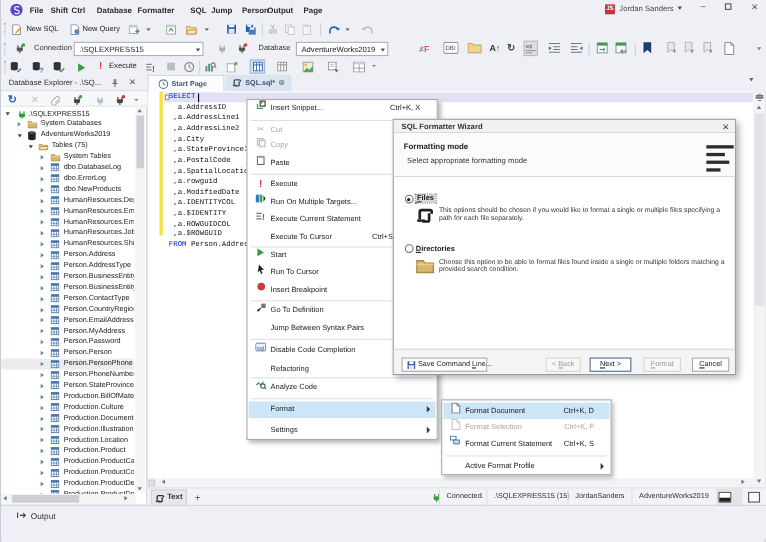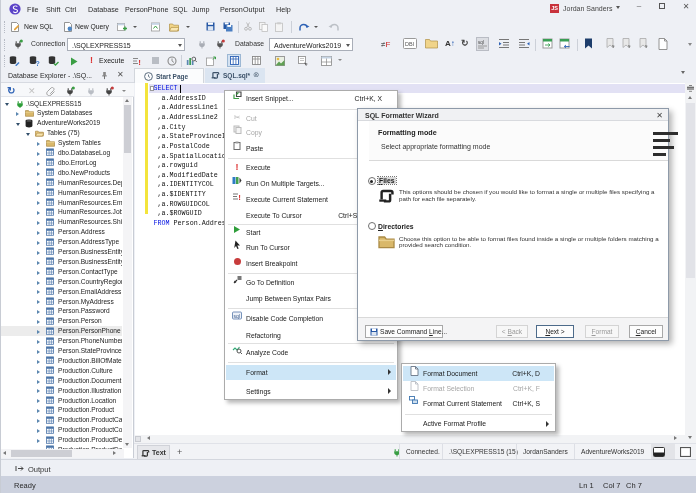--- a/index.html
+++ b/index.html
@@ -1,20 +1,20 @@
 <!DOCTYPE html>
 <html><head><meta charset="utf-8"><style>
 * { margin:0; padding:0; box-sizing:border-box; }
 html,body { width:696px; height:493px; overflow:hidden; }
 body { font-family:"Liberation Sans",sans-serif; font-size:7px; color:#1e1e1e; background:#eef0f5; }
 #win { position:absolute; left:0; top:0; width:696px; height:493px; background:#eef0f5; border-left:1px solid #c8ccd4; border-right:1px solid #c8ccd4; }
 .abs { position:absolute; }
 
 #titlebar { position:absolute; left:0; top:0; width:696px; height:18px; background:#eef0f5; }
-#titlebar .menu { position:absolute; top:4.5px; color:#2b2b2b; font-size:7.2px; }
+#titlebar .menu { position:absolute; top:4.5px; color:#2b2b2b; font-size:7.2px;font-weight:bold; }
 
 .tbrow { position:absolute; left:0; width:696px; background:#eef0f5; }
 .grip { position:absolute; width:3px; border-left:1.5px dotted #b6bac4; height:12px; }
 .ticon { position:absolute; top:2px; }
 .tsep { position:absolute; width:1px; height:12px; background:#ccd0d8; }
 .combo { position:absolute; background:#fff; border:1px solid #a9aeb8; height:13px; font-size:7px; color:#222; }
 .combo .ca { position:absolute; right:2px; top:5px; width:0; height:0; border-left:2.5px solid transparent; border-right:2.5px solid transparent; border-top:3px solid #555; }
 .lbl { position:absolute; color:#333; top:3.5px; font-size:6.8px; }
 
 #lpanel { position:absolute; left:0; top:68px; width:133px; height:390px; background:#fff; border-right:1px solid #c9cdd5; }
@@ -68,26 +68,26 @@
 
 <div id="titlebar">
   <svg style="position:absolute;left:8px;top:3px" width="12" height="12" viewBox="0 0 12 12">
     <circle cx="6" cy="6" r="5.6" fill="#5b43c8"></circle>
     <path d="M8.3 3.6c-0.6-0.6-2.4-1-3.4-0.2-0.8 0.6-0.7 1.8 0.1 2.3 0.8 0.5 2.3 0.5 3 1.2 0.8 0.7 0.5 2-0.5 2.4-1 0.4-2.6 0.1-3.3-0.6" fill="none" stroke="#fff" stroke-width="1.1"></path>
   </svg>
   <span class="menu" style="left:26px">File</span>
   <span class="menu" style="left:45px">Shift</span>
   <span class="menu" style="left:64px">Ctrl</span>
   <span class="menu" style="left:87px">Database</span>
-  <span class="menu" style="left:124px">PersonPhone</span>
+  <span class="menu" style="left:124px">Formatter</span>
   <span class="menu" style="left:172px">SQL</span>
   <span class="menu" style="left:191px">Jump</span>
   <span class="menu" style="left:219px">Person</span>
   <span class="menu" style="left:242px">Output</span>
-  <span class="menu" style="left:275px">Help</span>
+  <span class="menu" style="left:275px">Page</span>
   <span class="abs" style="left:549px;top:4px;width:9px;height:9px;background:#c8323c;color:#fff;font-size:5.5px;font-weight:bold;text-align:center;line-height:9px">JS</span>
   <span class="abs" style="left:562px;top:4.5px;color:#444">Jordan Sanders</span>
   <span class="abs" style="left:615px;top:6px;width:0;height:0;border-left:2.8px solid transparent;border-right:2.8px solid transparent;border-top:3.2px solid #555"></span>
   <span class="wbtn" style="left:627px;font-size:8px;top:1px">–</span>
   <span class="wbtn" style="left:650px;top:3px"><span style="display:inline-block;width:6px;height:6px;border:1px solid #555"></span></span>
   <span class="wbtn" style="left:674px;font-size:8px;top:2px">✕</span>
 </div>
 
 <div class="tbrow" style="top:18px;height:18px">
   <span class="grip" style="left:3px;top:3px"></span>
@@ -765,26 +765,20 @@
       </svg>
 </div>
 
 <div id="outrow">
   <svg class="abs" style="left:14px;top:4px" width="9" height="9" viewBox="0 0 9 9">
         <path d="M1 2v5M3 4.5h5M6 2.5l2 2-2 2" fill="none" stroke="#444" stroke-width="1"></path>
       </svg>
   <span class="abs" style="left:27px;top:4.5px;font-size:7.5px;color:#333">Output</span>
 </div>
 
-<div id="statusbar">
-  <span class="abs" style="left:13px;top:4.5px">Ready</span>
-  <span class="abs" style="left:578px;top:4.5px">Ln 1</span>
-      <span class="abs" style="left:602px;top:4.5px">Col 7</span>
-      <span class="abs" style="left:625px;top:4.5px">Ch 7</span>
-</div>
 
 <div id="ctx">
 <div class="mrow" style="top:0px">
         <span class="mic"><svg width="9" height="9" viewBox="0 0 9 9">
             <path d="M1 3.5v4h5" fill="none" stroke="#3f9e46" stroke-width="1.2"></path>
             <path d="M3.5 1h4.5v4.5h-4.5z" fill="none" stroke="#444" stroke-width="1.1"></path>
             <path d="M3.5 3.5l2-2" stroke="#3f9e46" stroke-width="1.1"></path>
           </svg></span>
         <span style="color:#1a1a1a">Insert Snippet...</span>
         <span class="msc">Ctrl+K, X</span>
@@ -930,21 +924,21 @@
         <span class="subarr"></span>
       </div>
 
 </div>
 
 <div id="wiz">
   <div id="wiztitle">
     <span style="position:absolute;left:7px;top:2.5px;font-weight:bold;color:#333;font-size:7px">SQL Formatter Wizard</span>
     <span style="position:absolute;right:5px;top:1.5px;color:#444;font-size:8px">✕</span>
   </div>
-  <div style="position:absolute;left:11px;top:12px;right:0;height:40px;background:#fbfbfb;border-bottom:1px solid #d9d9d9">
+  <div style="position:absolute;left:0;top:12px;right:0;height:40px;background:#fbfbfb;border-bottom:1px solid #d9d9d9">
     <span style="position:absolute;left:9px;top:7px;font-weight:bold;color:#222;font-size:7.2px">Formatting mode</span>
     <span style="position:absolute;left:12px;top:22px;color:#333;font-size:7px">Select appropriate formatting mode</span>
     <svg style="position:absolute;left:284px;top:10px" width="26" height="26" viewBox="0 0 26 26">
       <rect x="0" y="1" width="25" height="3" fill="#2d2d2d"></rect>
       <rect x="0" y="8" width="17" height="3" fill="#2d2d2d"></rect>
       <rect x="0" y="15" width="21" height="3" fill="#2d2d2d"></rect>
       <rect x="0" y="22" width="13" height="3" fill="#2d2d2d"></rect>
     </svg>
   </div>
   <div style="position:absolute;left:9.5px;top:68px;width:8px;height:8px;border-radius:50%;border:1px solid #707070;background:#fff">

